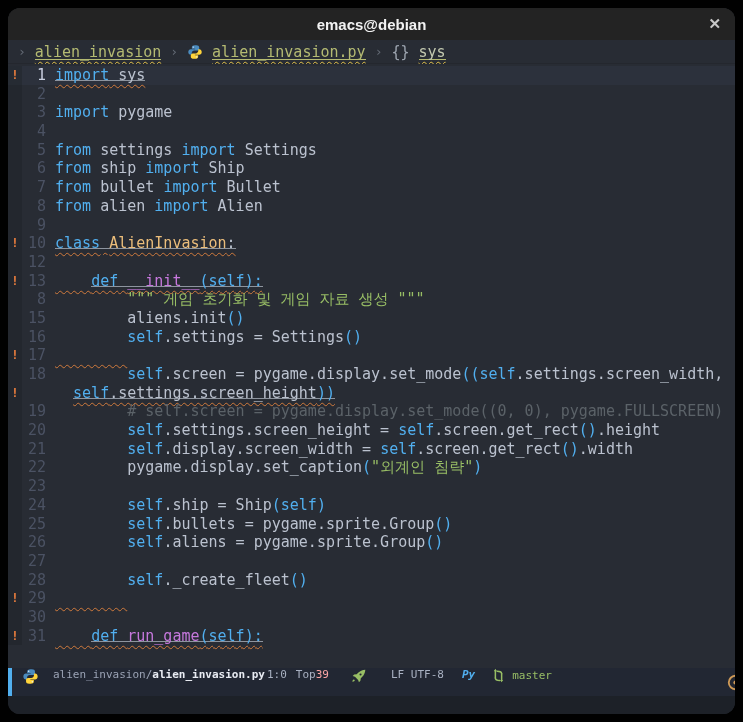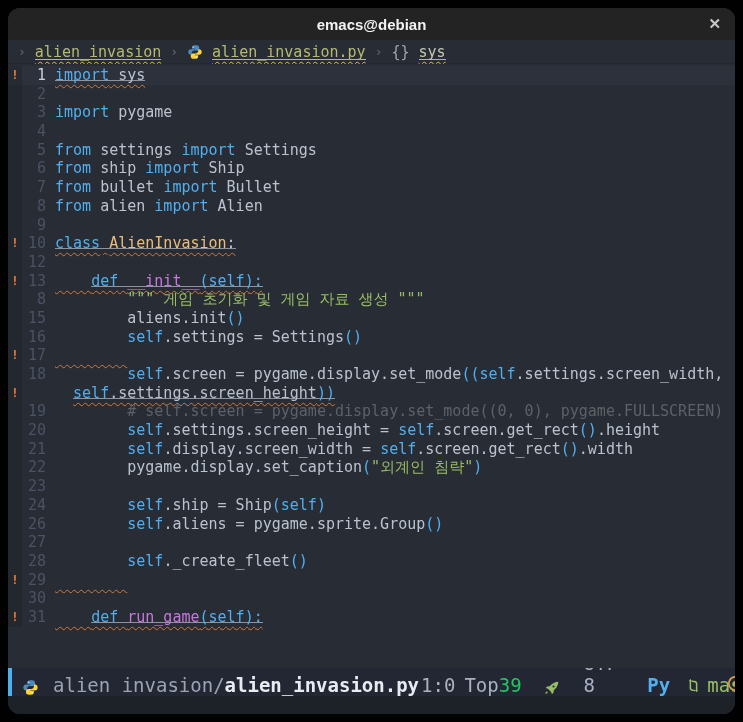--- a/index.html
+++ b/index.html
@@ -59,35 +59,35 @@
   .uw {
     background-image:linear-gradient(#8d949e,#8d949e);
     background-size:100% 1px; background-repeat:no-repeat; background-position:0 14px;
     text-decoration:underline wavy #cf7a3d; text-decoration-thickness:1px; text-underline-offset:4px;
   }
   .w {
     text-decoration:underline wavy #cf7a3d; text-decoration-thickness:1px; text-underline-offset:4px;
   }
   
   .modeline {
-    flex:0 0 28px; background:#222733; display:flex; align-items:flex-end;
-    font-family:"DejaVu Sans Mono", monospace; font-size:19px; color:#a9b1c2;
+    flex:0 0 28px; background:#222733; display:flex; align-items:flex-start;
+    font-family:"DejaVu Sans Mono", monospace; font-size:11px; color:#a9b1c2;
     position:relative; padding-left:0; gap:0; overflow:hidden;
   }
   .ml-bar { width:4px; height:28px; background:#51afef; flex:0 0 4px; }
   .ml-pyicon { margin-left:10px; display:flex; align-items:center; }
   .ml-path { margin-left:14px; }
   .ml-dir { color:#9ba3b5; }
   .ml-file { color:#e8ebf2; font-weight:bold; }
   .ml-pos { margin-left:2px; color:#a9b1c2; }
   .ml-scroll { margin-left:9px; color:#a9b1c2; }
-  .ml-scroll-extra { color:#22c55e; }
+  .ml-scroll-extra { color:#fca5a5; }
   .ml-rocket { margin-left:22px; display:flex; align-items:center; }
   .ml-enc { margin-left:24px; color:#a9b1c2; }
-  .ml-mode { margin-left:18px; color:#51afef; font-weight:bold; }
+  .ml-mode { margin-left:18px; color:#51afef; font-weight:bold;font-style:italic; }
   .ml-git { margin-left:16px; display:flex; align-items:center; gap:6px; }
   .ml-branch { color:#98be65; }
   .ml-clipped {
     position:absolute; right:-9px; top:6px; width:17px; height:17px;
   }
   
   .echo { flex:0 0 18px; background:#1d2128; }
 </style>
 </head>
 <body>
@@ -136,20 +136,21 @@
         <div class="row"><span class="fringe"></span><span class="lnum">16</span><span class="ctext"><span class="d">        </span><span class="kw">self</span><span class="d">.settings = Settings</span><span class="kw">()</span></span></div>
         <div class="row"><span class="fringe">!</span><span class="lnum">17</span><span class="ctext"><span class="d w">        </span></span></div>
         <div class="row"><span class="fringe"></span><span class="lnum">18</span><span class="ctext"><span class="d">        </span><span class="kw">self</span><span class="d">.screen = pygame.display.set_mode</span><span class="kw">((</span><span class="kw">self</span><span class="d">.settings.screen_width,</span></span></div>
         <div class="row"><span class="fringe">!</span><span class="lnum"></span><span class="ctext"><span class="d">  </span><span class="kw uw">self</span><span class="d uw">.settings.screen_height</span><span class="kw uw">))</span></span></div>
         <div class="row"><span class="fringe"></span><span class="lnum">19</span><span class="ctext"><span class="cmt">        # self.screen = pygame.display.set_mode((0, 0), pygame.FULLSCREEN)</span></span></div>
         <div class="row"><span class="fringe"></span><span class="lnum">20</span><span class="ctext"><span class="d">        </span><span class="kw">self</span><span class="d">.settings.screen_height = </span><span class="kw">self</span><span class="d">.screen.get_rect</span><span class="kw">()</span><span class="d">.height</span></span></div>
         <div class="row"><span class="fringe"></span><span class="lnum">21</span><span class="ctext"><span class="d">        </span><span class="kw">self</span><span class="d">.display.screen_width = </span><span class="kw">self</span><span class="d">.screen.get_rect</span><span class="kw">()</span><span class="d">.width</span></span></div>
         <div class="row"><span class="fringe"></span><span class="lnum">22</span><span class="ctext"><span class="d">        pygame.display.set_caption</span><span class="kw">(</span><span class="str">"외계인 침략"</span><span class="kw">)</span></span></div>
         <div class="row"><span class="fringe"></span><span class="lnum">23</span><span class="ctext"></span></div>
         <div class="row"><span class="fringe"></span><span class="lnum">24</span><span class="ctext"><span class="d">        </span><span class="kw">self</span><span class="d">.ship = Ship</span><span class="kw">(</span><span class="kw">self</span><span class="kw">)</span></span></div>
+        <div class="row"><span class="fringe"></span><span class="lnum">25</span><span class="ctext"><span class="d">        </span><span class="kw">self</span><span class="d">.bullets = pygame.sprite.Group</span><span class="kw">()</span></span></div>
         <div class="row"><span class="fringe"></span><span class="lnum">26</span><span class="ctext"><span class="d">        </span><span class="kw">self</span><span class="d">.aliens = pygame.sprite.Group</span><span class="kw">()</span></span></div>
         <div class="row"><span class="fringe"></span><span class="lnum">27</span><span class="ctext"></span></div>
         <div class="row"><span class="fringe"></span><span class="lnum">28</span><span class="ctext"><span class="d">        </span><span class="kw">self</span><span class="d">._create_fleet</span><span class="kw">()</span></span></div>
         <div class="row"><span class="fringe">!</span><span class="lnum">29</span><span class="ctext"><span class="d w">        </span></span></div>
         <div class="row"><span class="fringe"></span><span class="lnum">30</span><span class="ctext"></span></div>
         <div class="row"><span class="fringe">!</span><span class="lnum">31</span><span class="ctext"><span class="d w">    </span><span class="kw uw">def</span><span class="d uw"> </span><span class="fn uw">run_game</span><span class="kw uw">(self):</span></span></div>
       </div>
   </div>
 
   <div class="modeline">

